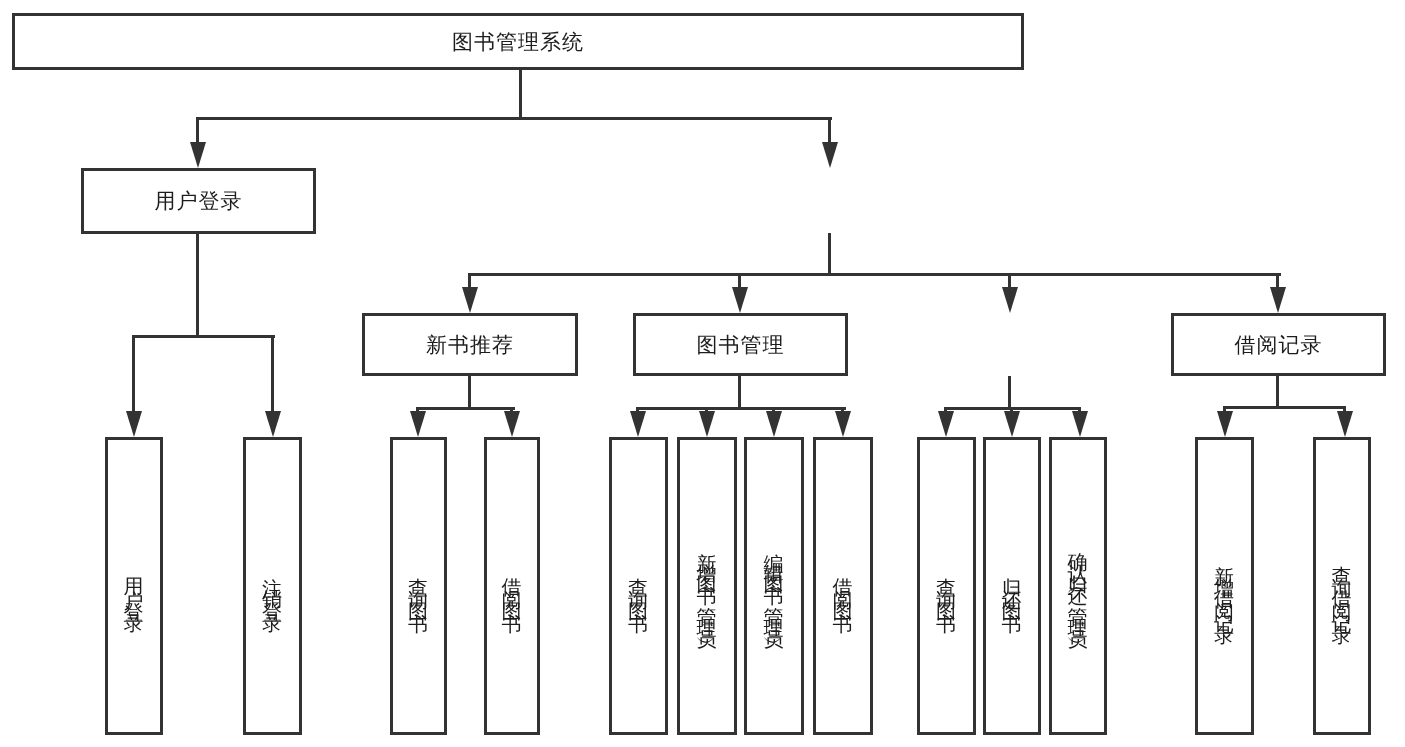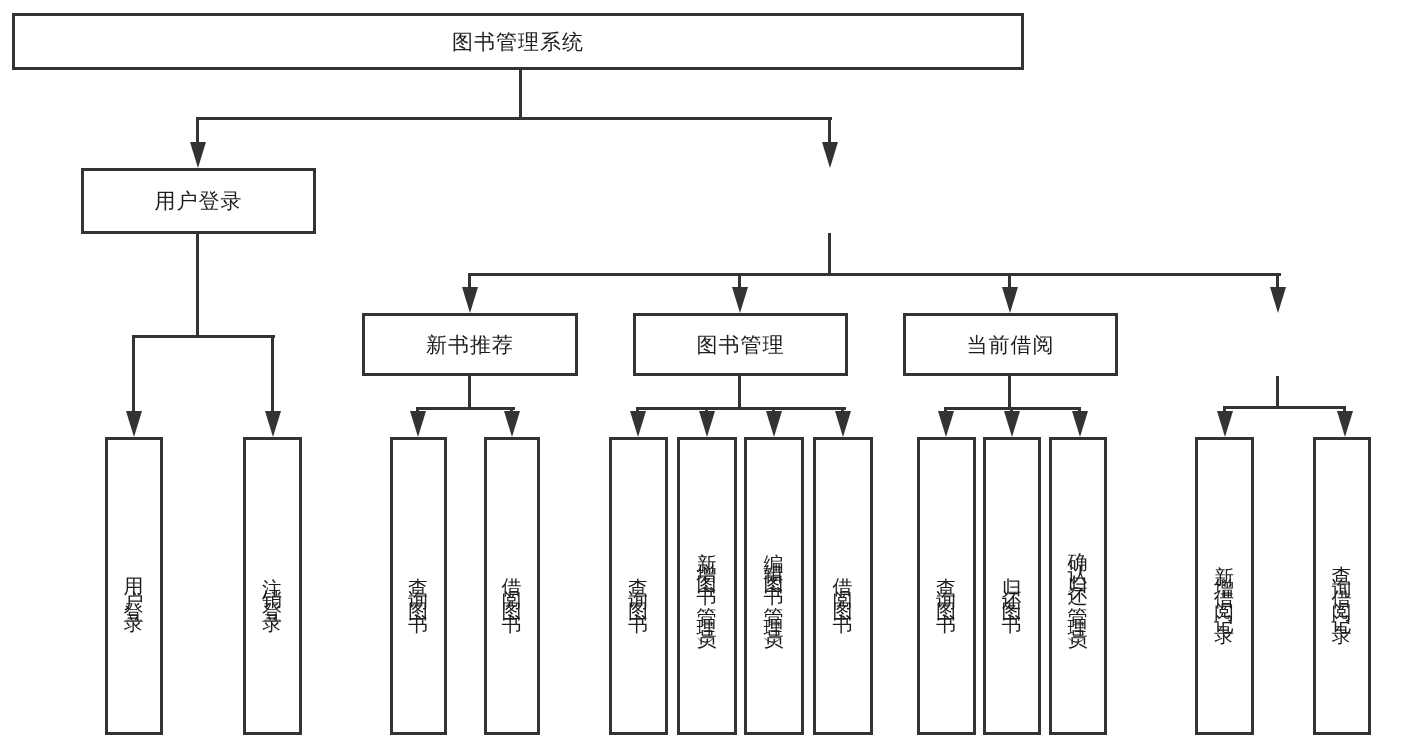--- a/index.html
+++ b/index.html
@@ -99,22 +99,22 @@
   <div class="node" style="left:81px;top:168px;width:235px;height:66px">
     <span class="hlabel">用户登录</span>
   </div>
 
   <div class="node" style="left:362px;top:313px;width:216px;height:63px">
     <span class="hlabel">新书推荐</span>
   </div>
   <div class="node" style="left:633px;top:313px;width:215px;height:63px">
     <span class="hlabel">图书管理</span>
   </div>
-  <div class="node" style="left:903px;top:313px;width:215px;height:63px">
-    <span class="hlabel">当前借阅</span>
+  <div class="node" style="left:1171px;top:313px;width:215px;height:63px">
+    <span class="hlabel">借阅记录</span>
   </div>
 
   <div class="node" style="left:105px;top:437px;width:58px;height:298px">
     <span class="vlabel">用户登录</span>
   </div>
   <div class="node" style="left:243px;top:437px;width:59px;height:298px">
     <span class="vlabel">注销登录</span>
   </div>
 
   <div class="node" style="left:390px;top:437px;width:57px;height:298px">

